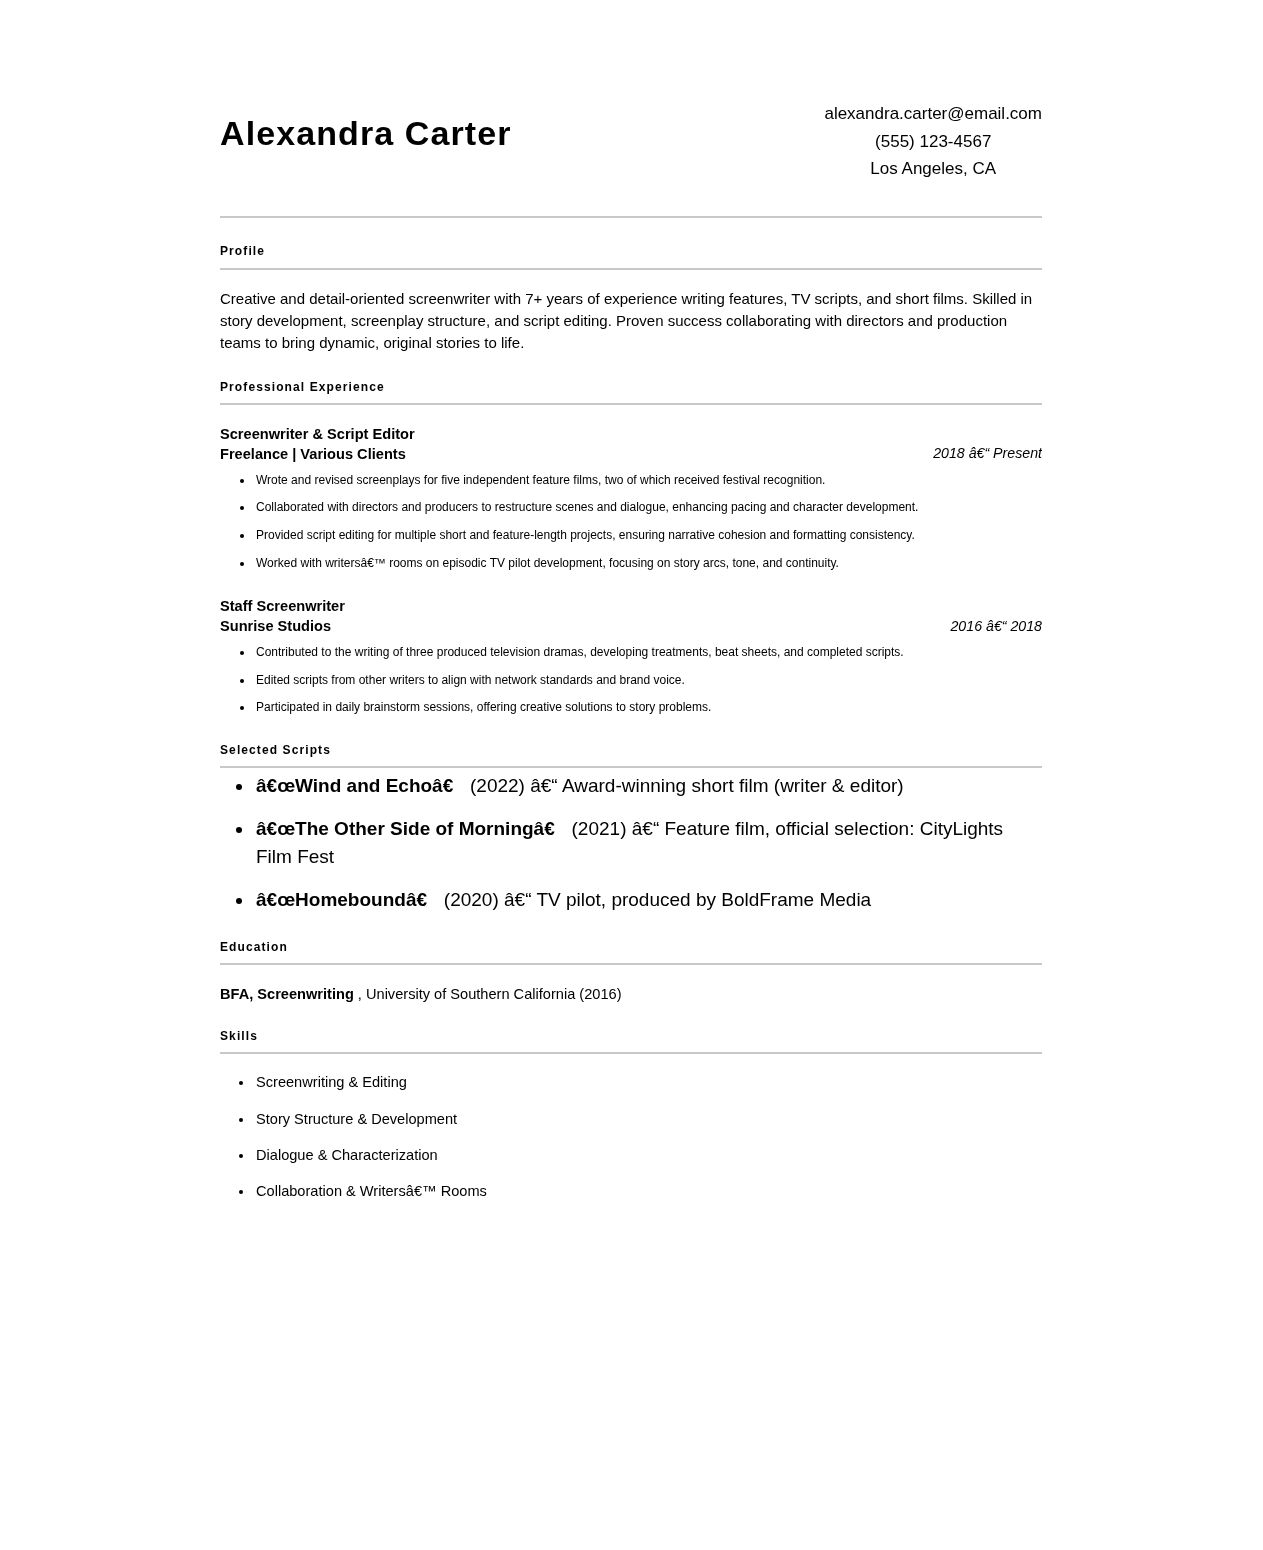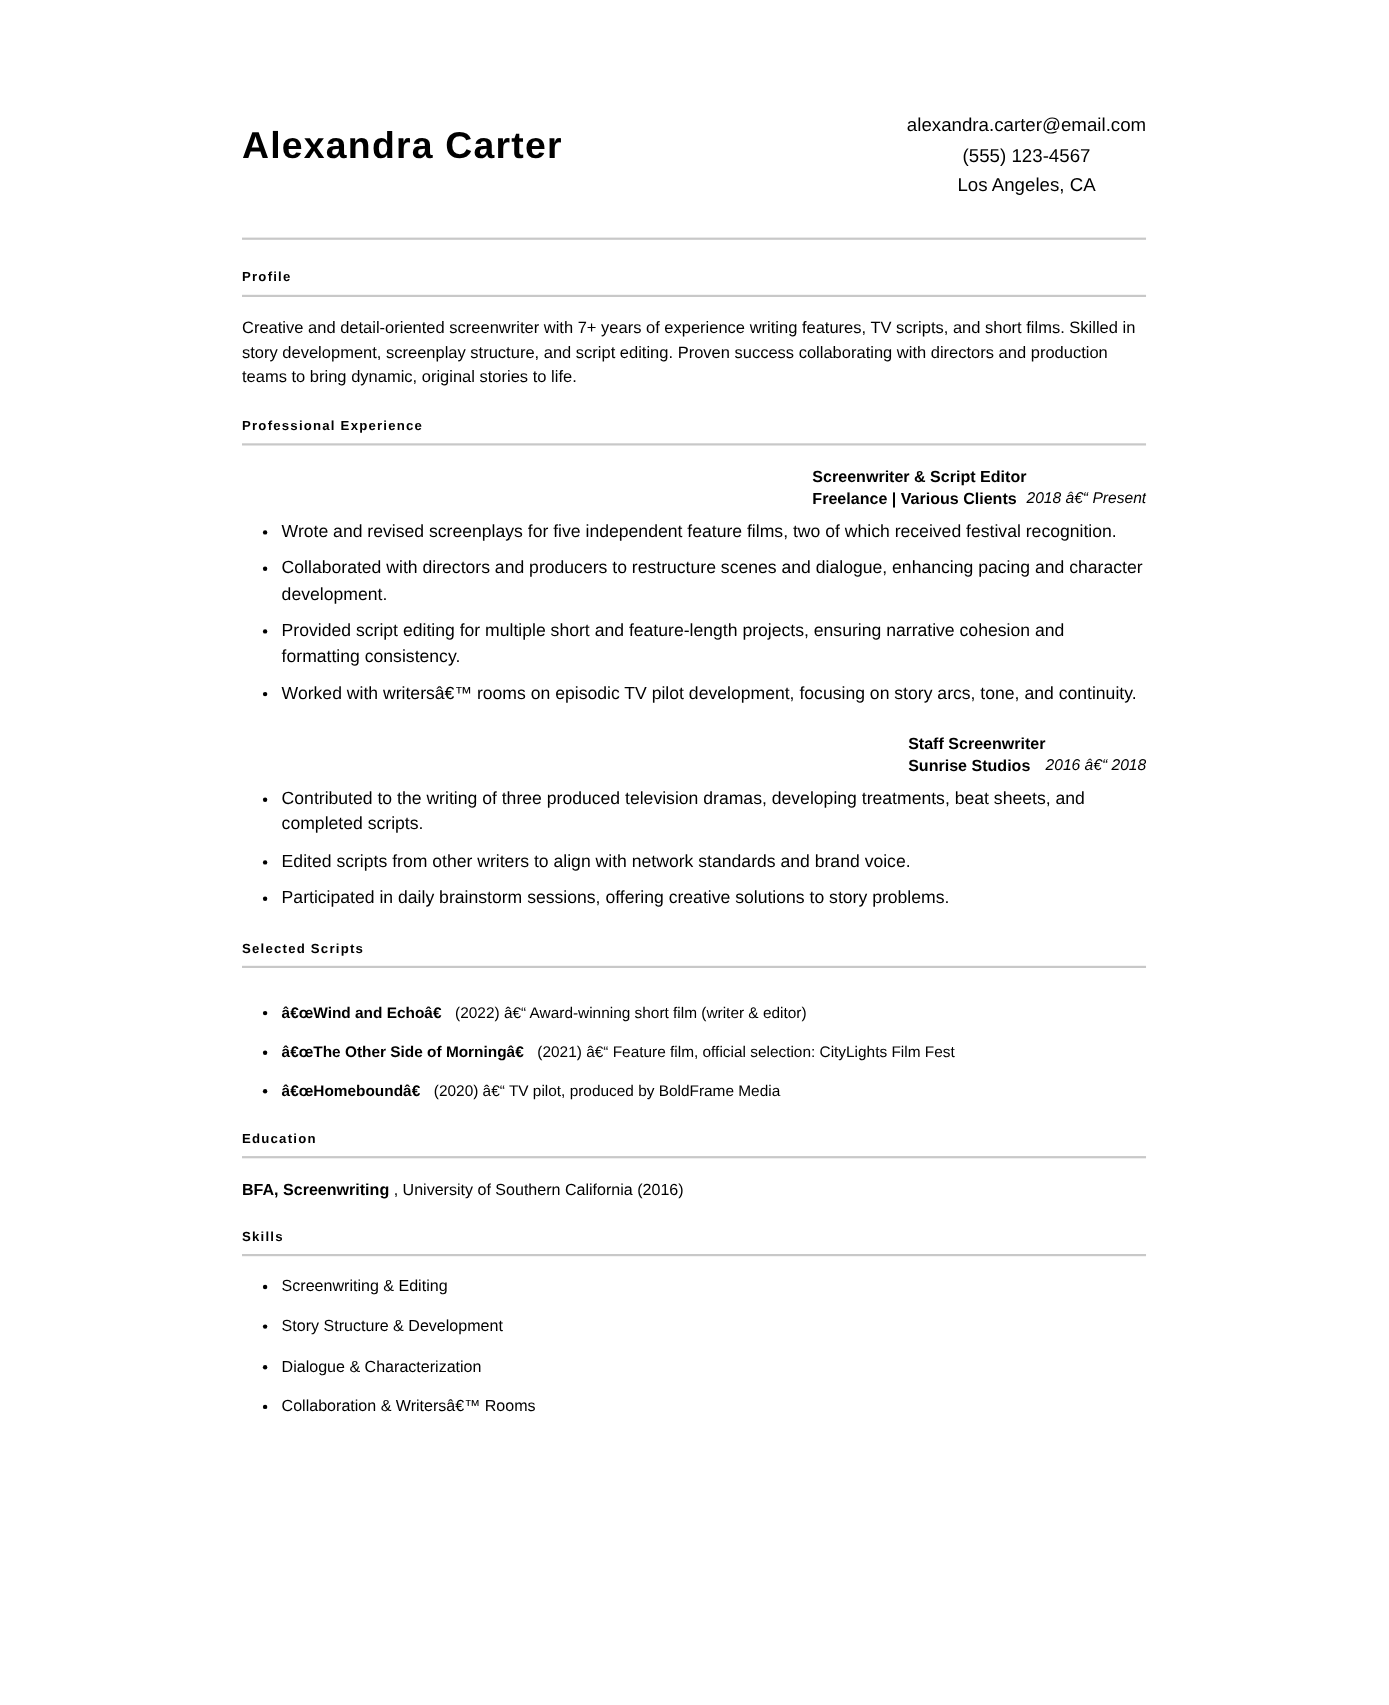--- a/index.html
+++ b/index.html
@@ -82,53 +82,53 @@
     line-height: 1.47;
     margin-top: 18px;
   }
 
   
   .job { margin-top: 20px; }
   .job + .job { margin-top: 25px; }
   .job-head {
     display: flex;
     align-items: flex-end;
-    justify-content: flex-end;
+    justify-content: space-between;
   }
   .job-left {
     font-size: 14.6px;
     font-weight: bold;
     line-height: 1.36;
   }
   .job-dates {
     font-size: 14.2px;
     font-style: italic;
     line-height: 1.36;
     white-space: nowrap;
     padding-bottom: 1px;
   }
 
   ul.bullets {
     list-style: disc;
     margin: 7px 0 0 0;
     padding-left: 34px;
-    font-size: 16px;
+    font-size: 12px;
     line-height: 1.47;
   }
   ul.bullets li {
     margin-top: 10px;
     padding-left: 2px;
   }
   ul.bullets li:first-child { margin-top: 4px; }
 
   ul.scripts {
     list-style: disc;
-    margin: 30px 0 0 0;
+    margin: 4px 0 0 0;
     padding-left: 34px;
-    font-size: 14px;
+    font-size: 19px;
     line-height: 1.47;
   }
   ul.scripts li {
     margin-top: 15px;
     padding-left: 2px;
   }
   ul.scripts li:first-child { margin-top: 0; }
   .script-title { font-weight: bold; }
 
   .edu-line {

